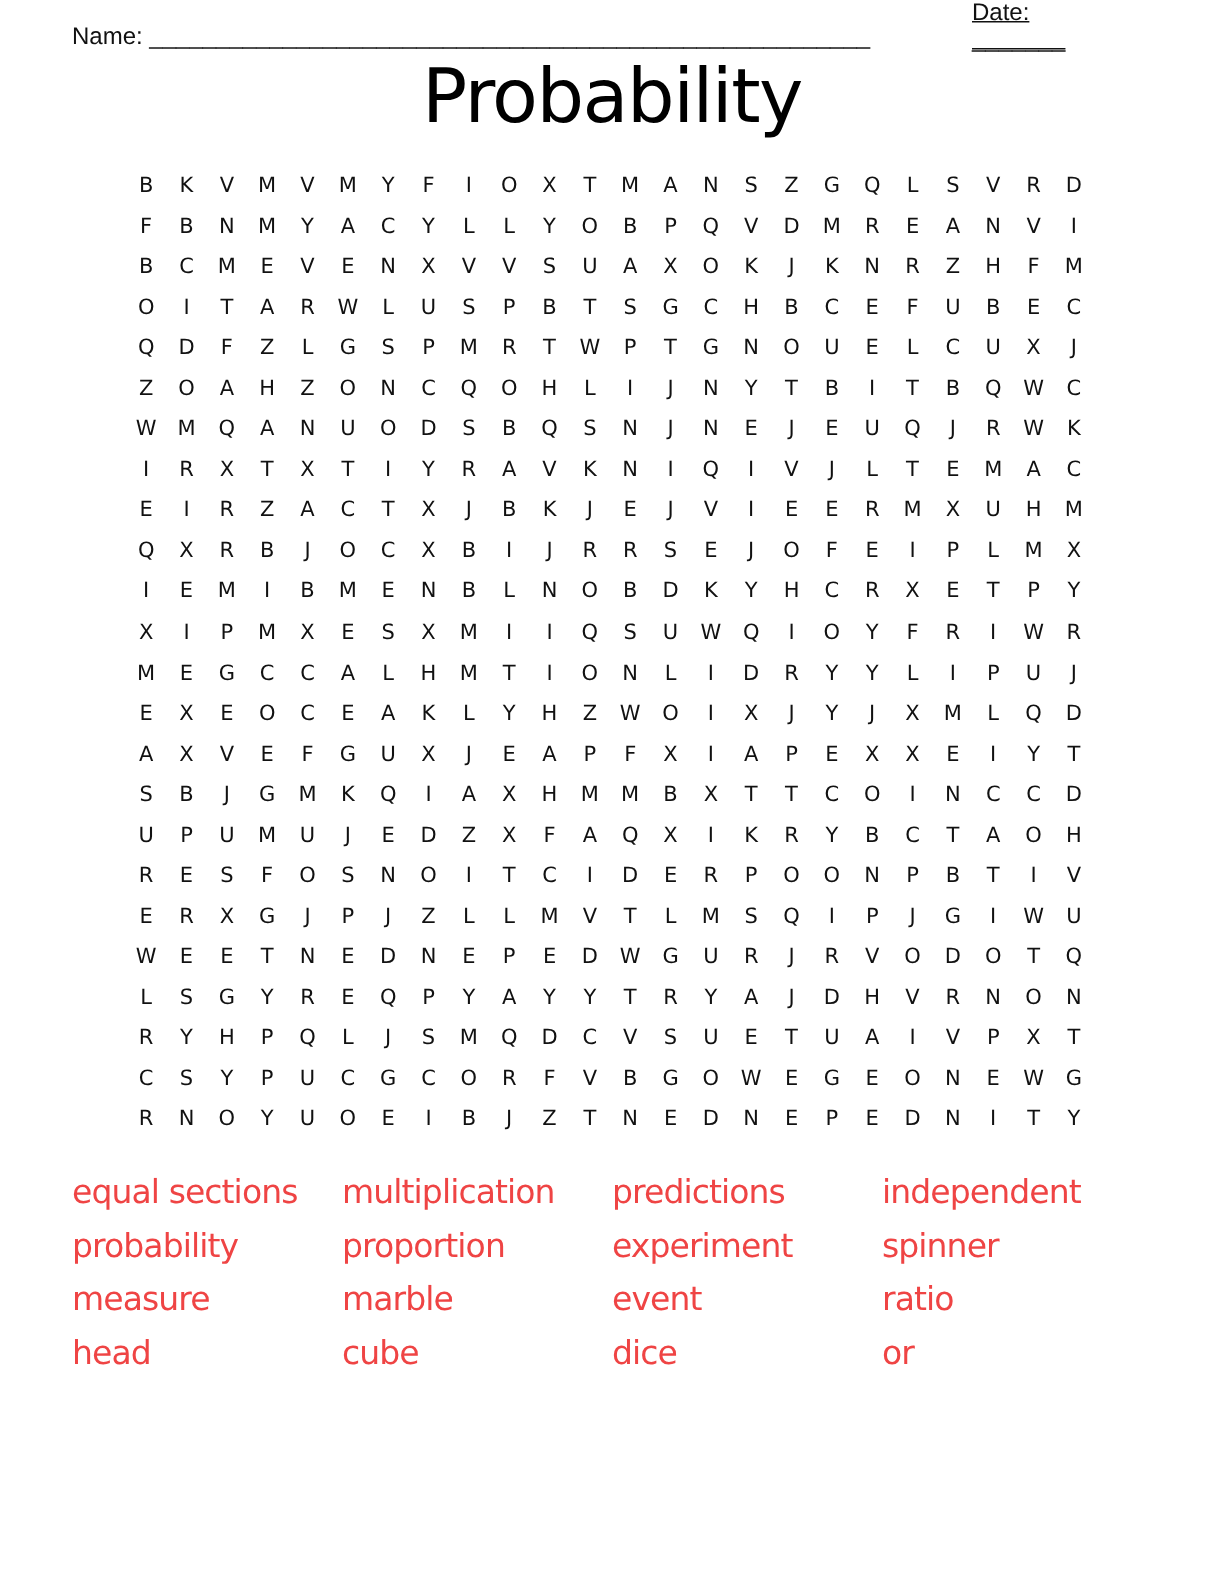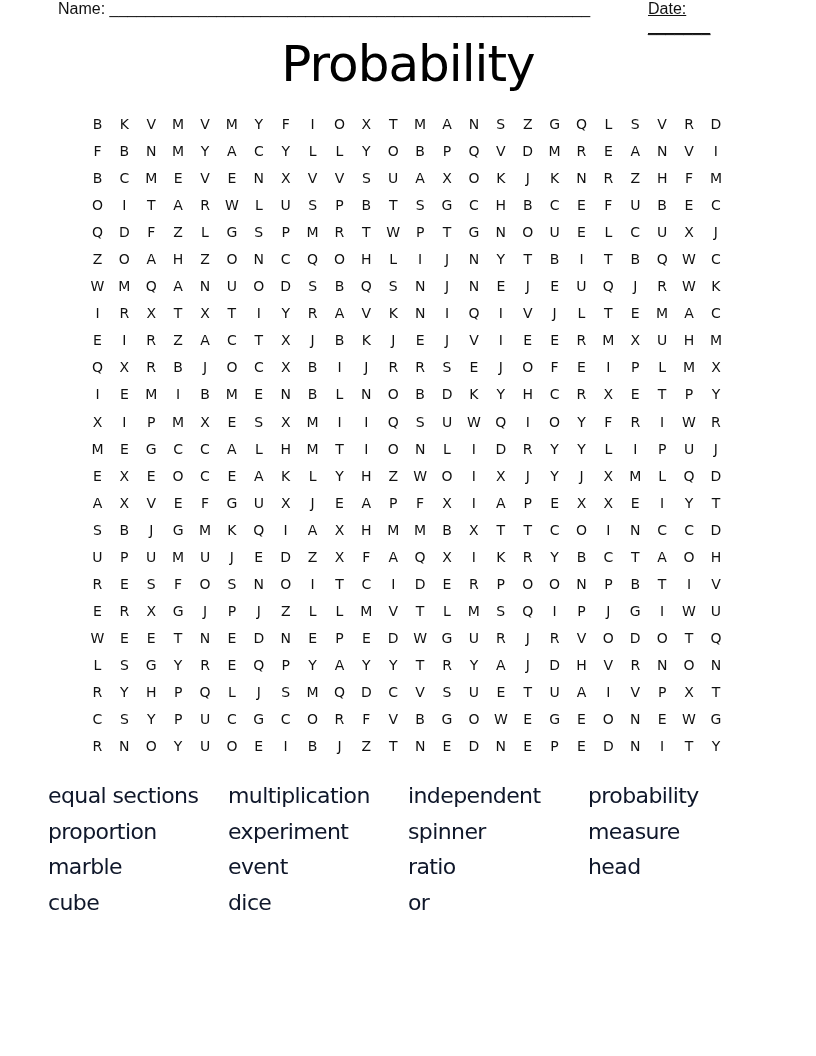--- a/index.html
+++ b/index.html
@@ -1,41 +1,41 @@
 <!DOCTYPE html>
 <html><head>
 <meta charset="utf-8">
 <style>
   html, body { margin: 0; padding: 0; background: #ffffff; }
   body { width: 816px; height: 1056px; position: relative; overflow: hidden; color: #111; }
   .header-line {
     position: absolute; top: 0; left: 48px; width: 700px; height: 20px;
     font-family: "Liberation Sans", sans-serif; font-size: 16px; line-height: 18px; color: #111;
   }
-  .header-line .name-field { position: absolute; left: 0; top: 0; margin-left: 10px; }
+  .header-line .name-field { position: absolute; left: 0; top: 16px; }
   .header-line .date-field { position: absolute; left: 600px; top: 0; text-decoration: underline; }
   .title {
     position: absolute; top: 34px; left: 0; width: 816px; text-align: center;
     font-family: "DejaVu Sans", sans-serif; font-size: 50px; line-height: 60px;
     letter-spacing: -1px; color: #000;
   }
   .grid {
     position: absolute; top: 113px; left: 84px;
     display: grid; grid-template-columns: repeat(24, 26.9px); grid-auto-rows: 27.05px;
   }
   .cell {
     font-family: "DejaVu Sans", sans-serif; font-size: 14px; line-height: 22px;
     text-align: center; color: #111;
   }
   .words {
     position: absolute; top: 781px; left: 48px;
     display: grid; grid-template-columns: 180px 180px 180px 180px; grid-auto-rows: 35.6px;
   }
   .word {
-    font-family: "DejaVu Sans", sans-serif; font-size: 22px; line-height: 30px; color: #0f172a;
+    font-family: "DejaVu Sans", sans-serif; font-size: 22px; line-height: 30px; color: #ef4444;
     letter-spacing: -0.6px; white-space: nowrap;
   }
 </style>
 </head>
 <body>
 
 <div class="header-line">
   <span class="name-field">Name: ______________________________________________________</span>
   <span class="date-field">Date: _______</span>
 </div>
@@ -617,20 +617,21 @@
     <span class="cell">D</span>
     <span class="cell">N</span>
     <span class="cell">I</span>
     <span class="cell">T</span>
     <span class="cell">Y</span>
   </div>
 
 <div class="words" id="words">
     <span class="word">equal sections</span>
     <span class="word">multiplication</span>
+    <span class="word">predictions</span>
     <span class="word">independent</span>
     <span class="word">probability</span>
     <span class="word">proportion</span>
     <span class="word">experiment</span>
     <span class="word">spinner</span>
     <span class="word">measure</span>
     <span class="word">marble</span>
     <span class="word">event</span>
     <span class="word">ratio</span>
     <span class="word">head</span>

